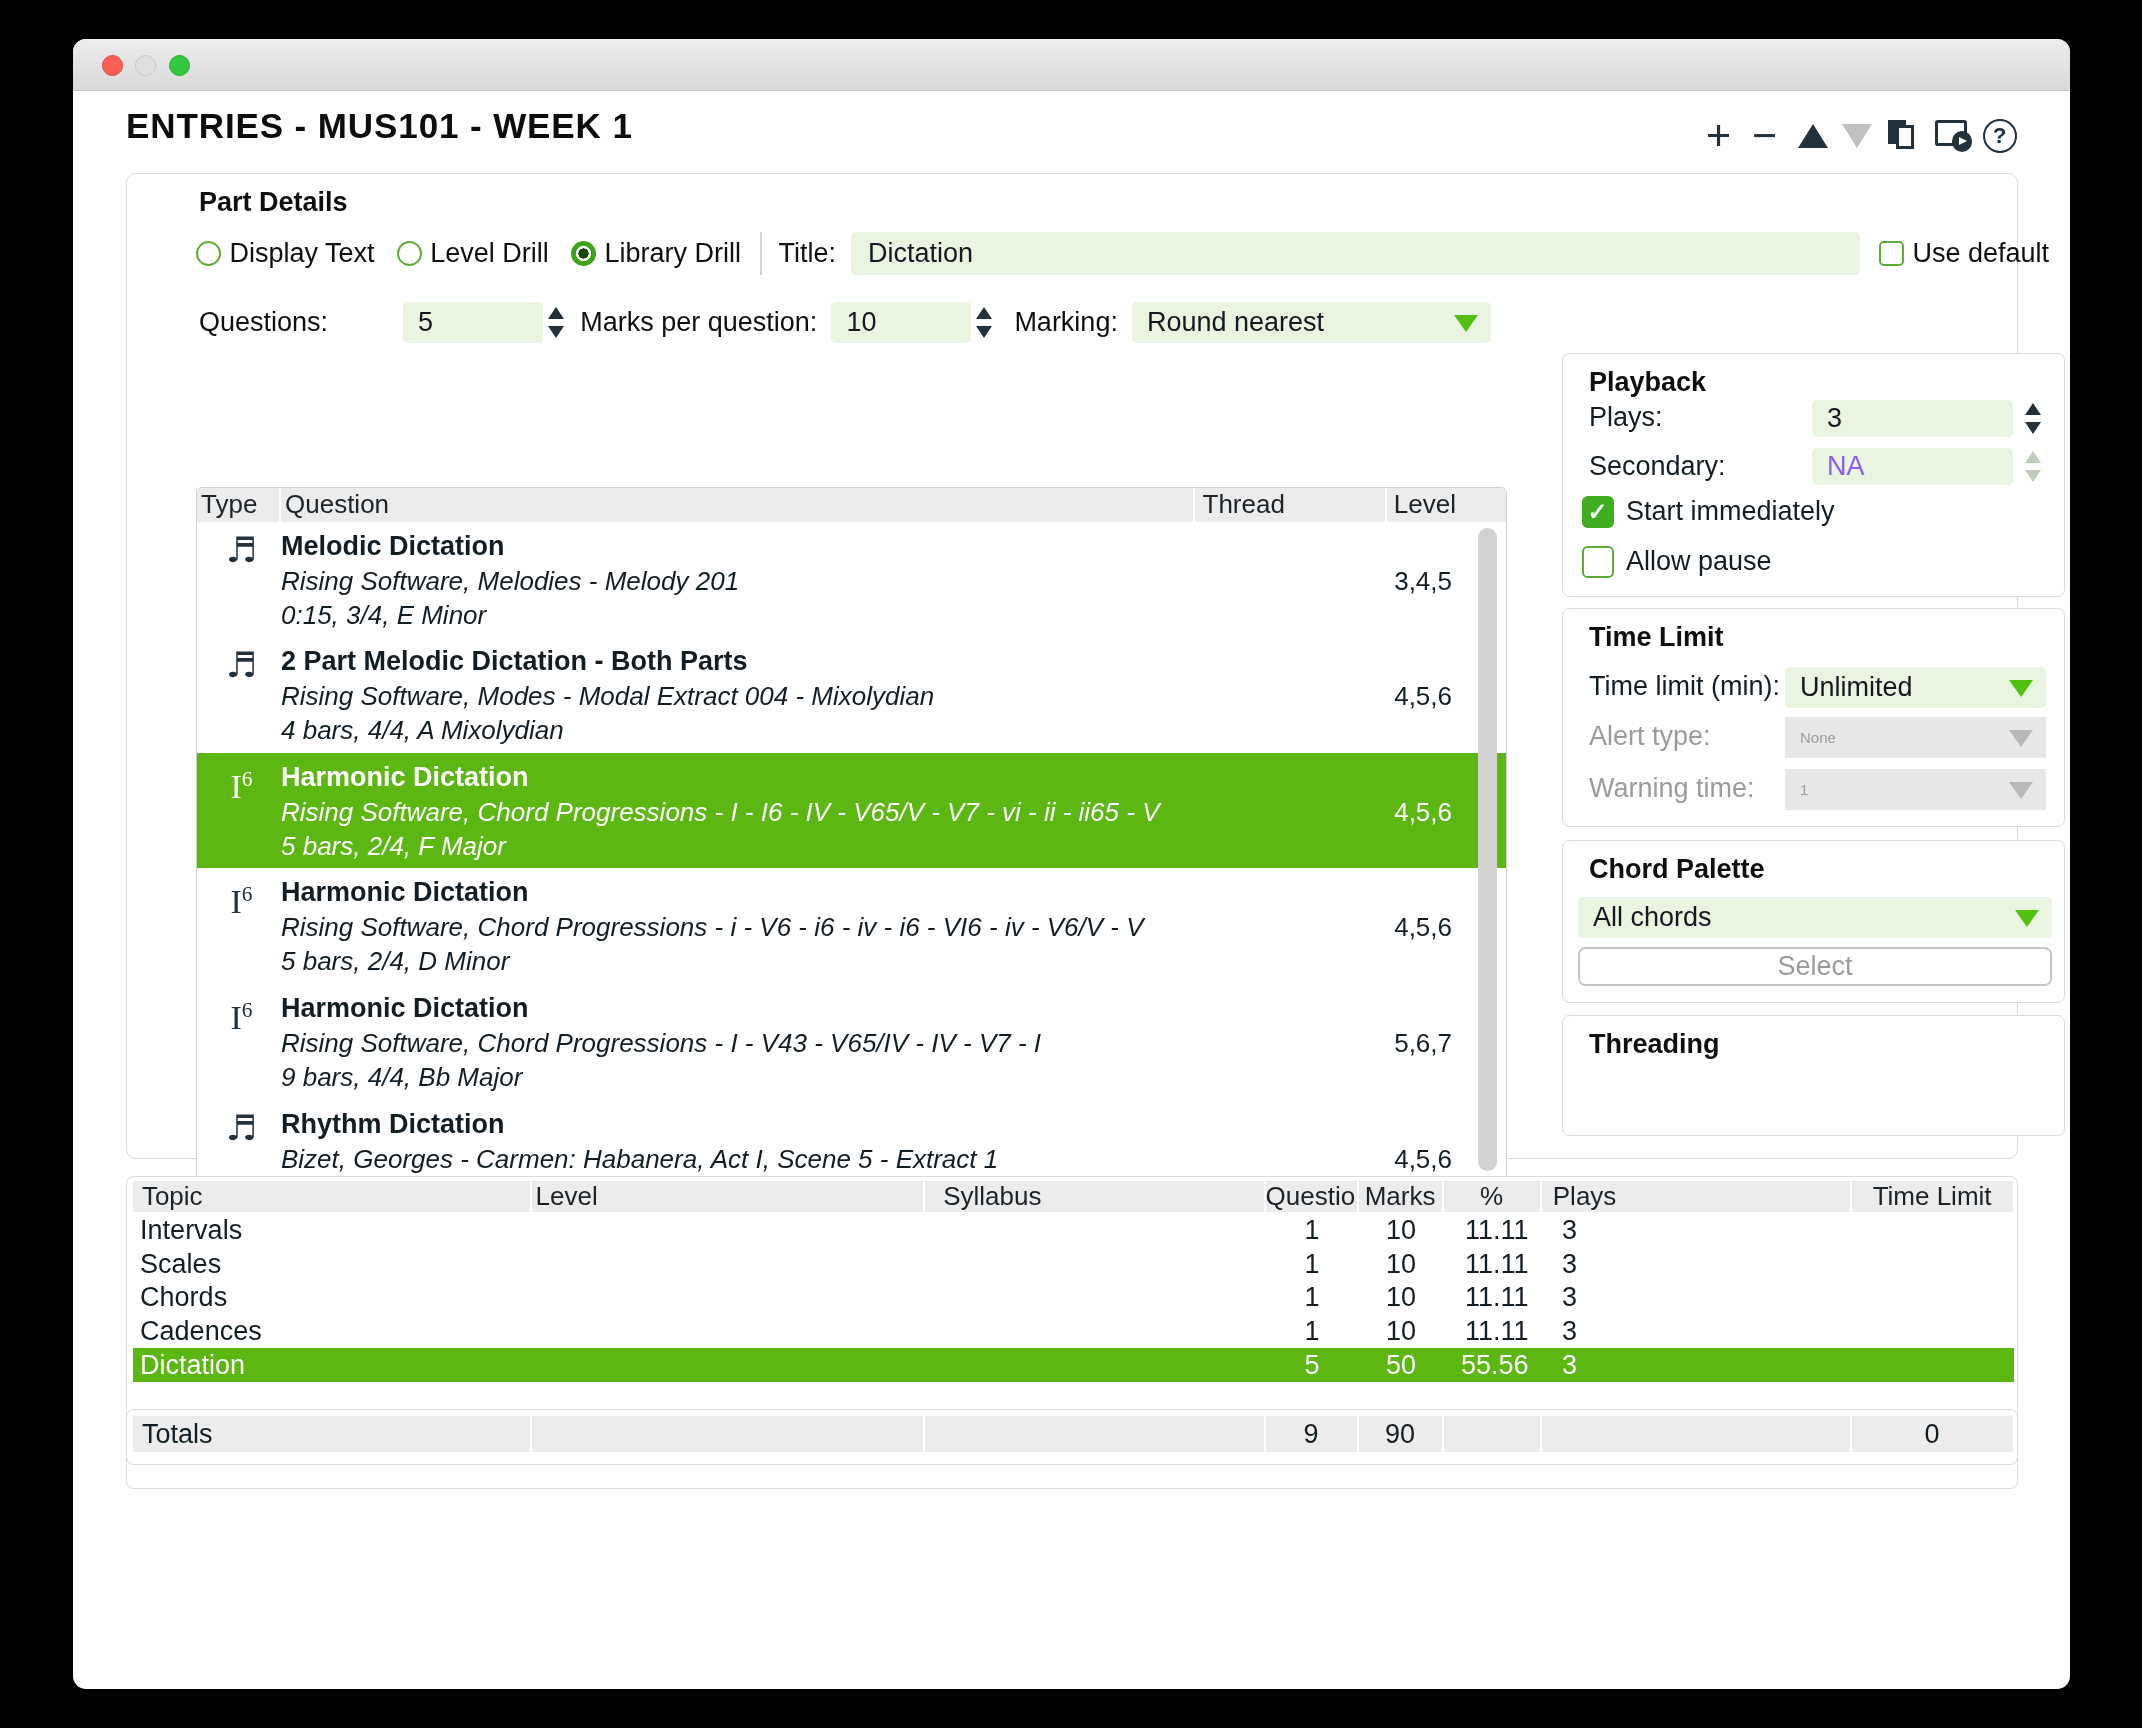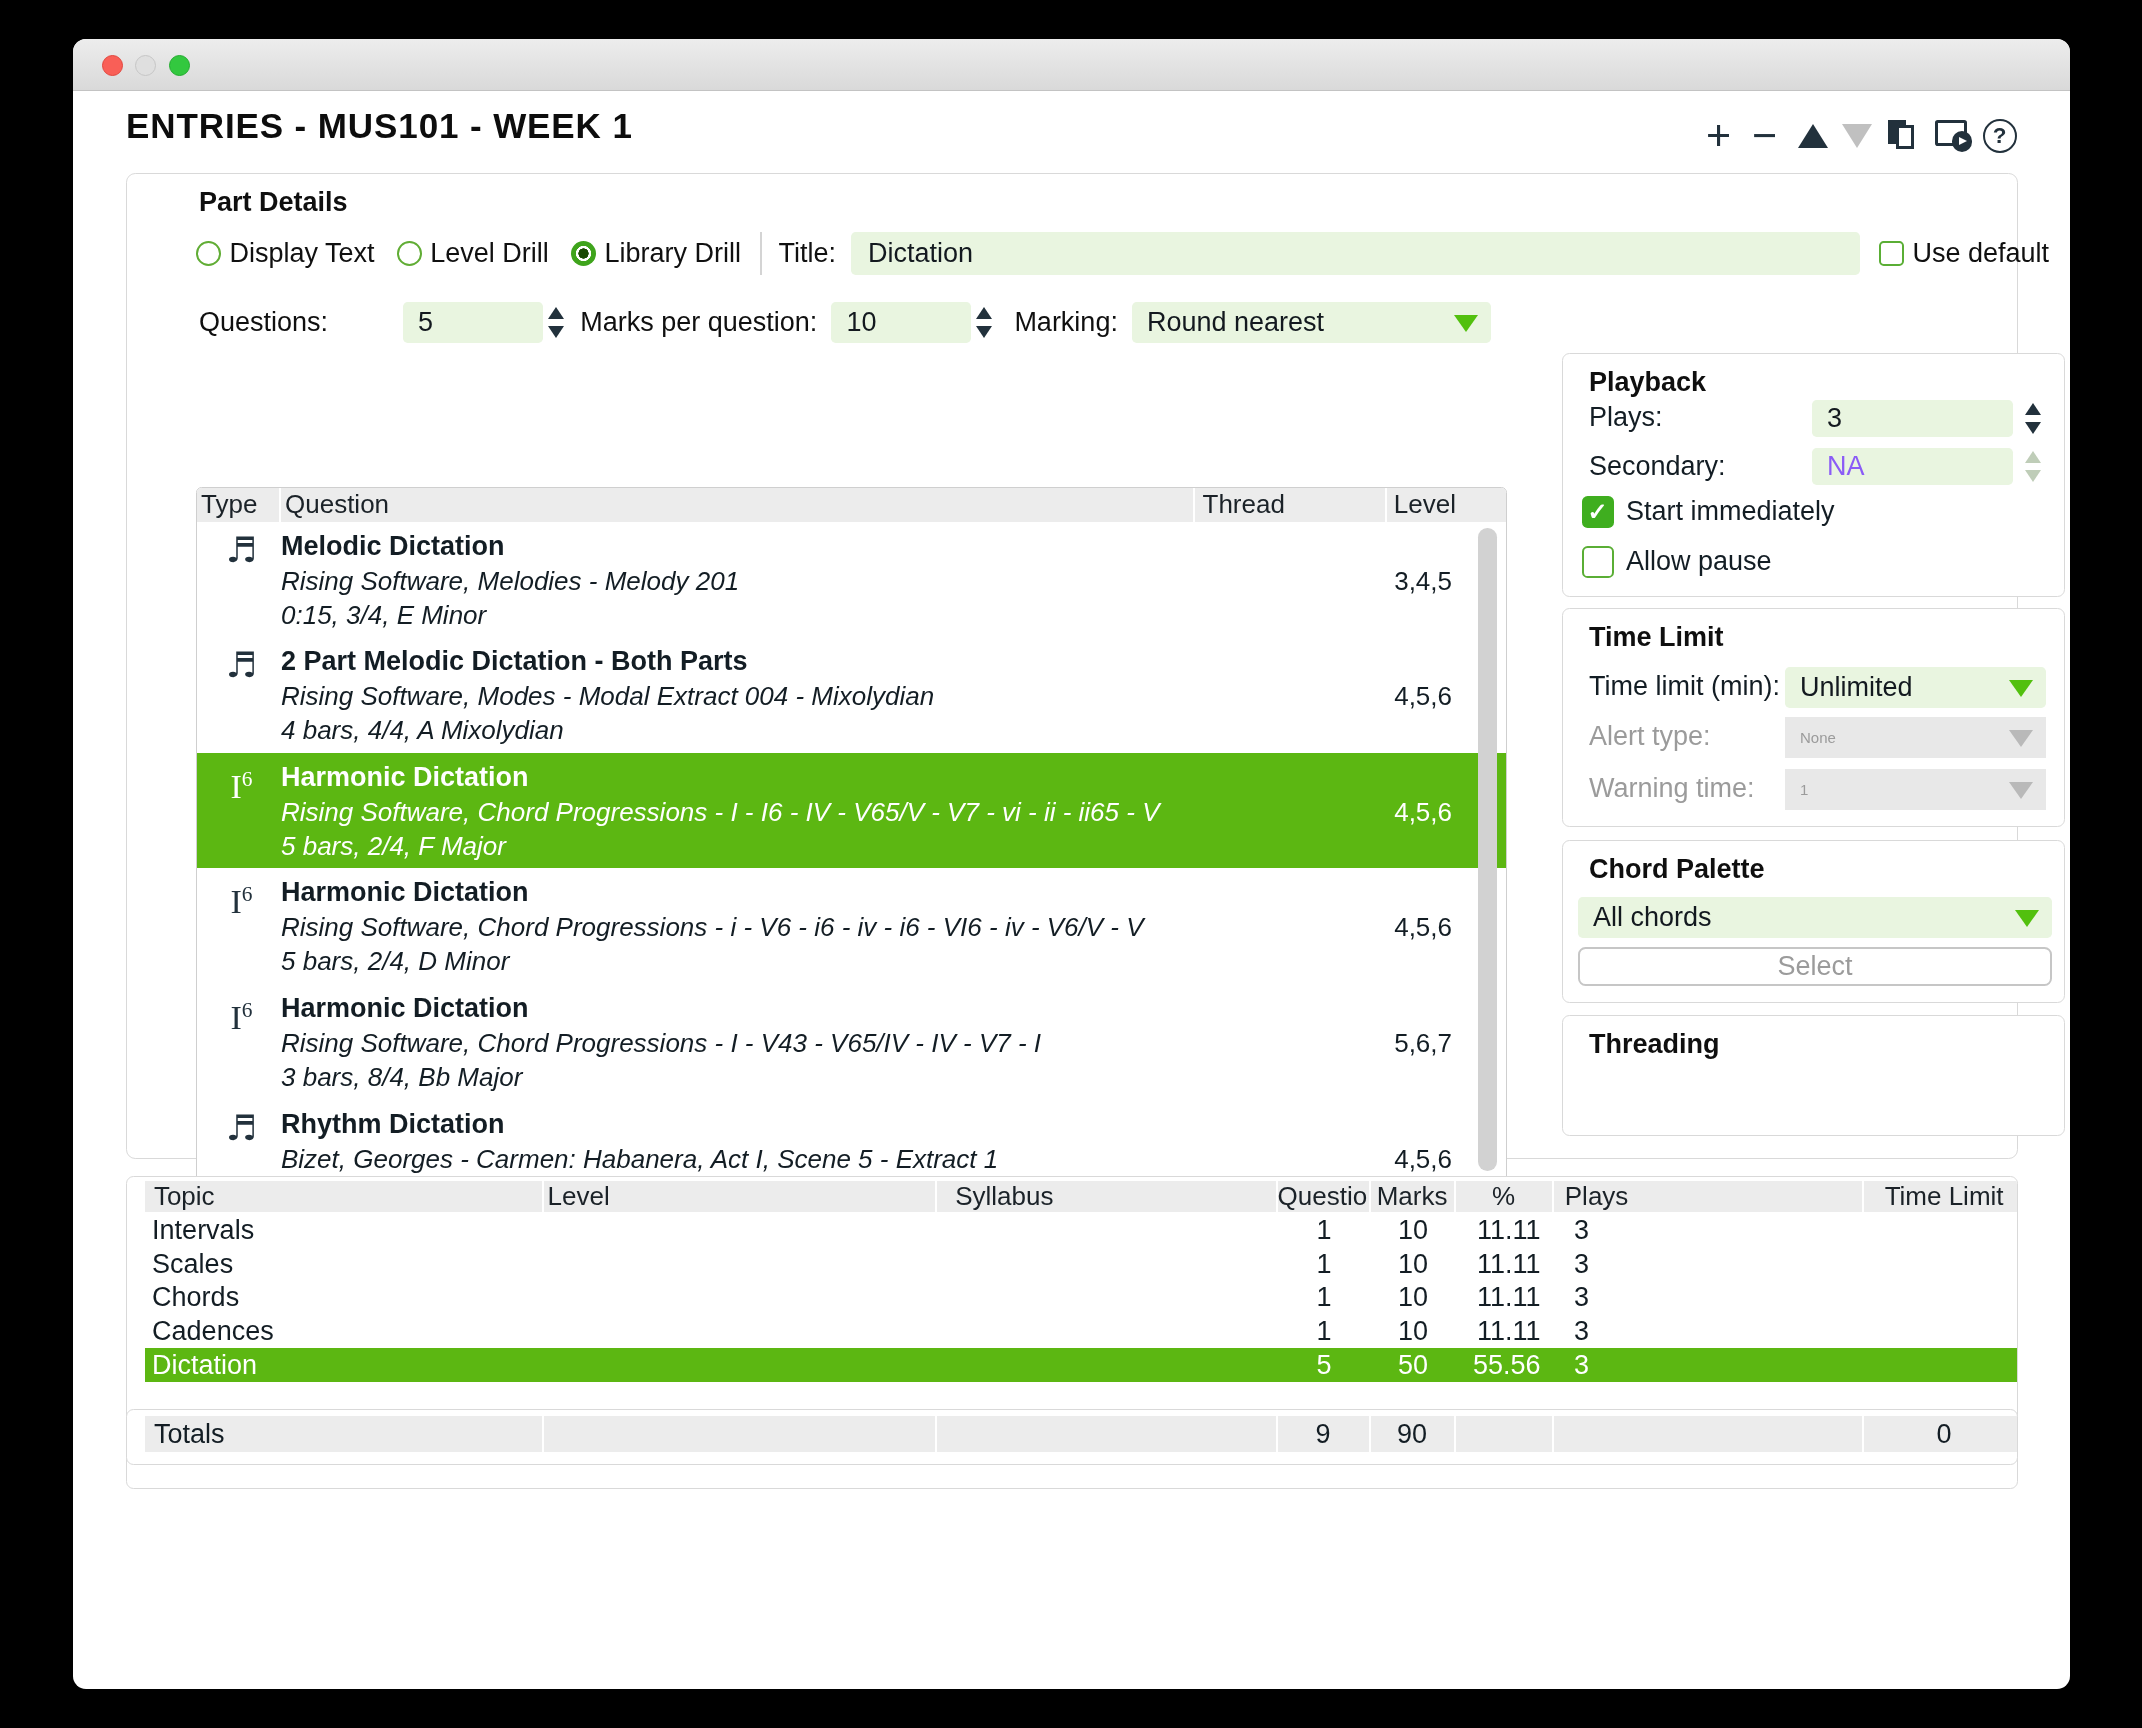--- a/index.html
+++ b/index.html
@@ -79,21 +79,21 @@
   .cb { position:absolute; left:18.6px; width:32px; height:32px; border-radius:5.6px; }
   .cb.on { background:#3fae1f; color:#fff; text-align:center; font-size:24px; line-height:32px; font-weight:bold; }
   .cb.off { background:#fff; border:2.3px solid #5aae35; }
   .cb-lb { position:absolute; left:63px; font-size:27px; }
   .muted { color:#8b5cf6; }
   .wide-dd { position:absolute; left:15px; width:474px; }
   .select-btn2 { position:absolute; left:15px; width:474px; height:39px; border:2.3px solid #c6c6c6; border-radius:7.5px; background:#fff; color:#9b9b9b; font-size:27px; text-align:center; line-height:35px; }
   
   .sum-box { position:absolute; left:53px; top:1137px; width:1892px; height:313px; border:1.9px solid #d9d9d9; border-radius:7.5px; background:#fff; overflow:hidden; }
   .tot-box { position:absolute; left:53px; top:1370px; width:1892px; height:56px; border:1.9px solid #d9d9d9; border-radius:7.5px; background:#fff; overflow:hidden; }
-  .sgrid { position:absolute; left:5.6px; width:1881px; display:grid; grid-template-columns:399px 393px 341px 93px 85px 98px 310px 161px;margin-left:12px; }
+  .sgrid { position:absolute; left:5.6px; width:1881px; display:grid; grid-template-columns:399px 393px 341px 93px 85px 98px 310px 161px; }
   .sgrid .c { overflow:hidden; white-space:nowrap; }
   .shead { top:3.7px; height:31px; }
   .shead .c { background:#ececec; border-right:2.8px solid #fff; font-size:26px; line-height:31px; color:#1b2228; }
   .shead .c:last-child { border-right:none; }
   .srow { height:34px; font-size:27px; line-height:34px; }
   .srow.sel { background:#5cb712; color:#fff; }
   .tgrid { top:5.6px; height:36px; }
   .tgrid .c { background:#ececec; border-right:2.8px solid #fff; font-size:27px; line-height:36px; }
   .tgrid .c:last-child { border-right:none; }
   .pl8 { padding-left:7.5px; } .pl10 { padding-left:9.3px; } .pl16 { padding-left:4px; } .pl20 { padding-left:18.6px; } .pl22 { padding-left:20.5px; } .pl12 { padding-left:11.2px; }
@@ -217,21 +217,21 @@
         <span class="qicon chord-g"><span>I</span><sup>6</sup></span>
         <span class="qt1">Harmonic Dictation</span>
         <span class="qt2">Rising Software, Chord Progressions - i - V6 - i6 - iv - i6 - VI6 - iv - V6/V - V</span>
         <span class="qt3">5 bars, 2/4, D Minor</span>
         <span class="qlevel">4,5,6</span>
       </div>
       <div class="qrow" style="top:496px;">
         <span class="qicon chord-g"><span>I</span><sup>6</sup></span>
         <span class="qt1">Harmonic Dictation</span>
         <span class="qt2">Rising Software, Chord Progressions - I - V43 - V65/IV - IV - V7 - I</span>
-        <span class="qt3">3 bars, 8/4, Bb Major</span>
+        <span class="qt3">9 bars, 4/4, Bb Major</span>
         <span class="qlevel">5,6,7</span>
       </div>
       <div class="qrow" style="top:612px;">
         <span class="qicon note-g"><span>♬</span></span>
         <span class="qt1">Rhythm Dictation</span>
         <span class="qt2">Bizet, Georges - Carmen: Habanera, Act I, Scene 5 - Extract 1</span>
         <span class="qt3">8 bars, 2/4, D Minor</span>
         <span class="qlevel">4,5,6</span>
       </div>
       <div class="qscroll"></div>

